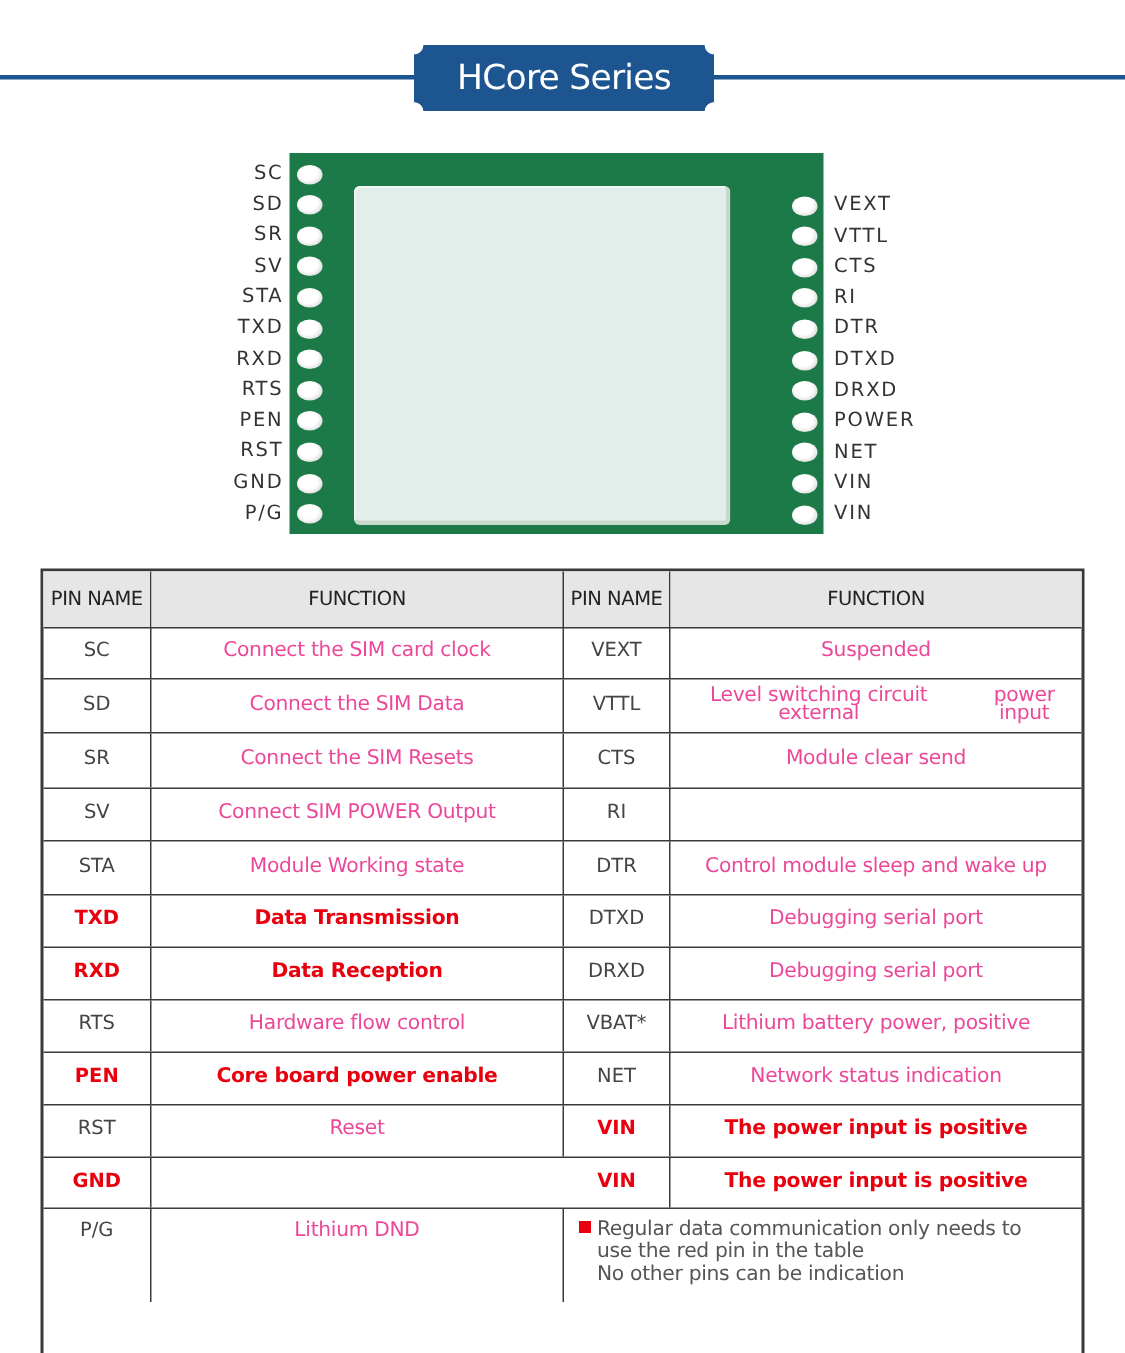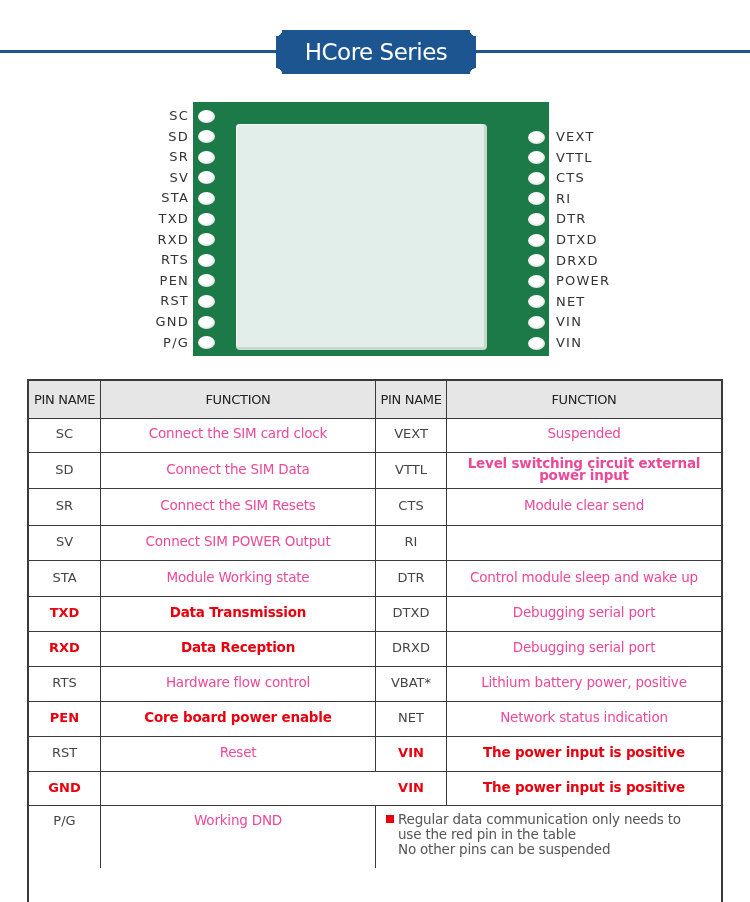--- a/index.html
+++ b/index.html
@@ -66,21 +66,21 @@
     .tcell.func { font-size: 13.5px; color: #ec4899; letter-spacing: -0.2px; }
     .tcell.nob { border-right: none; }
     .tcell.name { font-size: 13px; color: #444; }
     .header .tcell { background: #e6e6e6; color: #222; font-size: 13px; letter-spacing: -0.3px; padding-bottom: 0; }
     .header { background: #e6e6e6; }
     .red { color: #e8000e !important; font-weight: bold; }
     .c1 { left: 0; width: 72px; }
     .c2 { left: 72px; width: 275px; }
     .c3 { left: 347px; width: 71px; }
     .c4 { left: 418px; width: 274px; }
-    .two-line { flex-direction: column; line-height: 12px; font-size: 13.5px; font-weight: bold; }
+    .two-line { flex-direction: row; line-height: 12px; font-size: 13.5px; }
     .note-cell {
       position: absolute; top: 0; left: 347px; width: 345px; height: 100%;
       padding: 6px 0 0 10px; font-family: "DejaVu Sans", sans-serif; font-size: 13.5px;
       color: #555; line-height: 15px; letter-spacing: -0.2px;
     }
     .note-cell .bullet {
       display: inline-block; width: 8px; height: 8px; background: #e8000e; margin-right: 4px;
       vertical-align: 1px;
     }
     .note-cell .line2, .note-cell .line3 { padding-left: 12px; }
@@ -190,25 +190,25 @@
       <div class="tcell c3 name red">VIN</div>
       <div class="tcell c4 func nob red">The power input is positive</div>
     </div>
     <div class="trow" style="top: 391px; height: 34px;">
       <div class="tcell c1 name red">GND</div>
       <div class="tcell c3 name red">VIN</div>
       <div class="tcell c4 func nob red">The power input is positive</div>
     </div>
     <div class="trow last" style="top: 425px; height: 62px;">
       <div class="tcell c1 name" style="align-items: flex-start; padding-top: 8px;">P/G</div>
-      <div class="tcell c2 func" style="align-items: flex-start; padding-top: 8px;">Working DND</div>
+      <div class="tcell c2 func" style="align-items: flex-start; padding-top: 8px;">Lithium DND</div>
       <div class="note-cell">
         <div><span class="bullet"></span><span>Regular data communication only needs to</span></div>
         <div class="line2">use the red pin in the table</div>
-        <div class="line3">No other pins can be suspended</div>
+        <div class="line3">No other pins can be indication</div>
       </div>
     </div>
   </div>
 
 <div class="pin-label left" style="left: 129px; top: 109px;">SC</div>
 <div class="pin-label left" style="left: 129px; top: 129.6px;">SD</div>
 <div class="pin-label left" style="left: 129px; top: 150.2px;">SR</div>
 <div class="pin-label left" style="left: 129px; top: 170.8px;">SV</div>
 <div class="pin-label left" style="left: 129px; top: 191.4px;">STA</div>
 <div class="pin-label left" style="left: 129px; top: 212px;">TXD</div>

